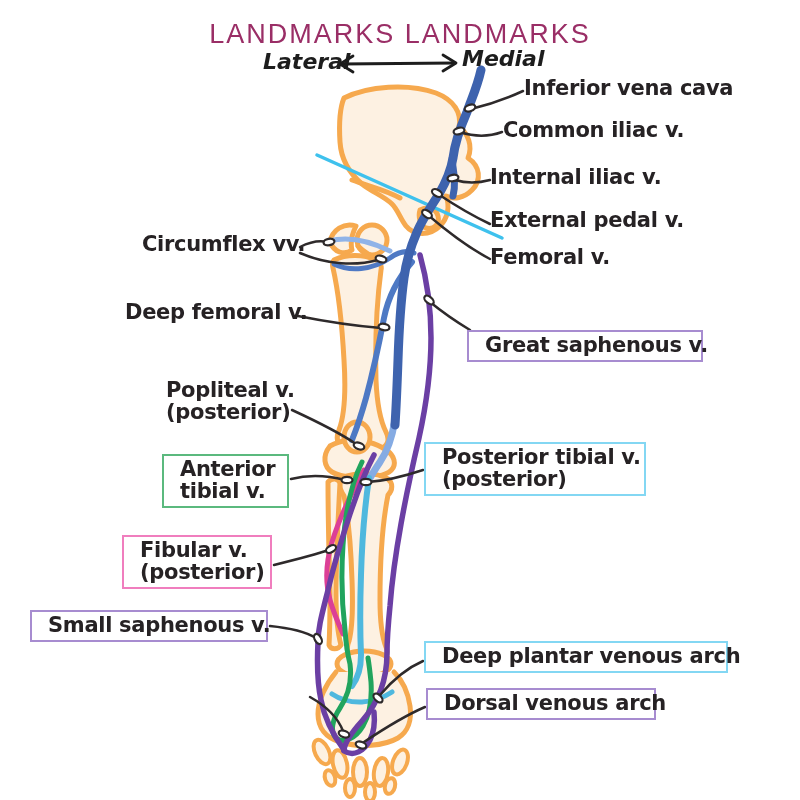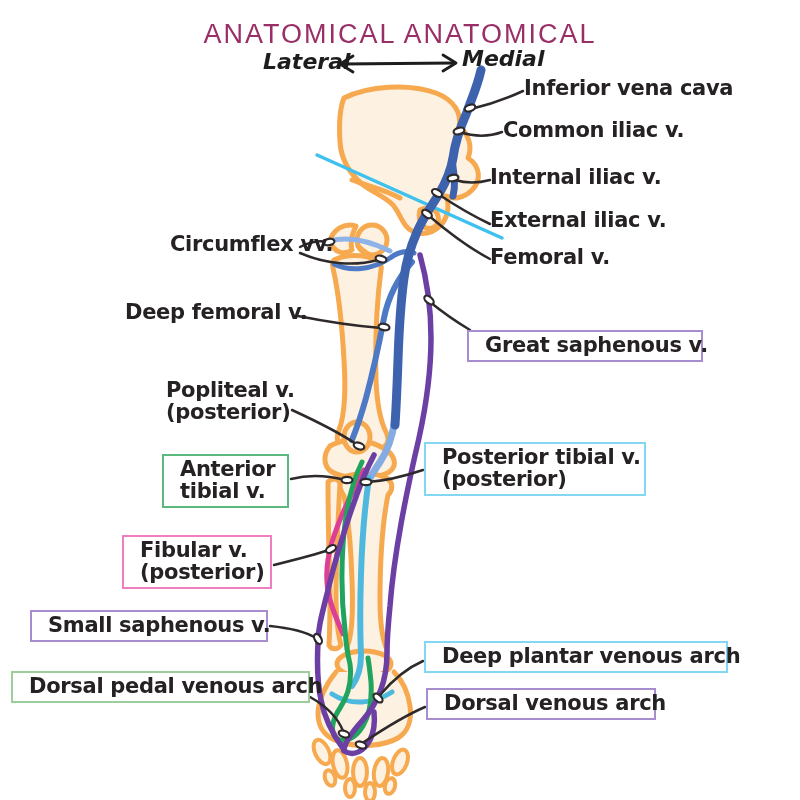--- a/index.html
+++ b/index.html
@@ -123,36 +123,36 @@
       <ellipse cx="361" cy="745" rx="5.5" ry="3.2" transform="rotate(20 361 745)"></ellipse>
     </g>
 
     <g fill="none" stroke="#1d1d1d" stroke-width="2.8" stroke-linecap="round" stroke-linejoin="round">
       <path d="M 341,64 L 455,63"></path>
       <path d="M 353,56 L 340,64 L 353,72"></path>
       <path d="M 443,55 L 456,63 L 443,71"></path>
     </g>
   </svg>
 
-  <div class="title" style="color: rgb(154, 46, 102);">ANATOMICAL ANATOMICAL</div>
+  <div class="title" style="color: rgb(154, 46, 102);">LANDMARKS LANDMARKS</div>
 
   <div class="orient" style="left:263px; top:49px;">Lateral</div>
   <div class="orient" style="left:462px; top:46px;font-style:italic;">Medial</div>
 
   <div class="lbl" style="left:524px; top:77px;">Inferior vena cava</div>
 
   <div class="lbl" style="left:503px; top:119px;">Common iliac v.</div>
 
   <div class="lbl" style="left:490px; top:166px;">Internal iliac v.</div>
 
-  <div class="lbl" style="left:490px; top:209px;">External iliac v.</div>
+  <div class="lbl" style="left:490px; top:209px;">External pedal v.</div>
 
   <div class="lbl" style="left:490px; top:246px;">Femoral v.</div>
 
-  <div class="lbl" style="left:142px; top:233px;margin-left:28px;">Circumflex vv.</div>
+  <div class="lbl" style="left:142px; top:233px;">Circumflex vv.</div>
 
   <div class="lbl" style="left:125px; top:301px;">Deep femoral v.</div>
 
   <div class="lbl box" style="left: 467px; top: 330px; width: 236px; border-color: rgb(167, 140, 208);">Great saphenous v.</div>
 
   <div class="lbl" style="left:166px; top:379px;">
     <div>Popliteal v.</div>
     <div>(posterior)</div>
   </div>
 
@@ -170,15 +170,14 @@
     <div>Fibular v.</div>
     <div>(posterior)</div>
   </div>
 
   <div class="lbl box" style="left: 30px; top: 610px; width: 238px; border-color: rgb(167, 140, 208);">Small saphenous v.</div>
 
   <div class="lbl box" style="left: 424px; top: 641px; width: 304px; border-color: rgb(131, 215, 243);">Deep plantar venous arch</div>
 
   <div class="lbl box" style="left: 426px; top: 688px; width: 230px; border-color: rgb(167, 140, 208);">Dorsal venous arch</div>
 
-  <div class="lbl box" style="left: 11px; top: 671px; width: 299px; border-color: rgb(156, 206, 156);">Dorsal pedal venous arch</div>
 
 </div>
 
 </body></html>

